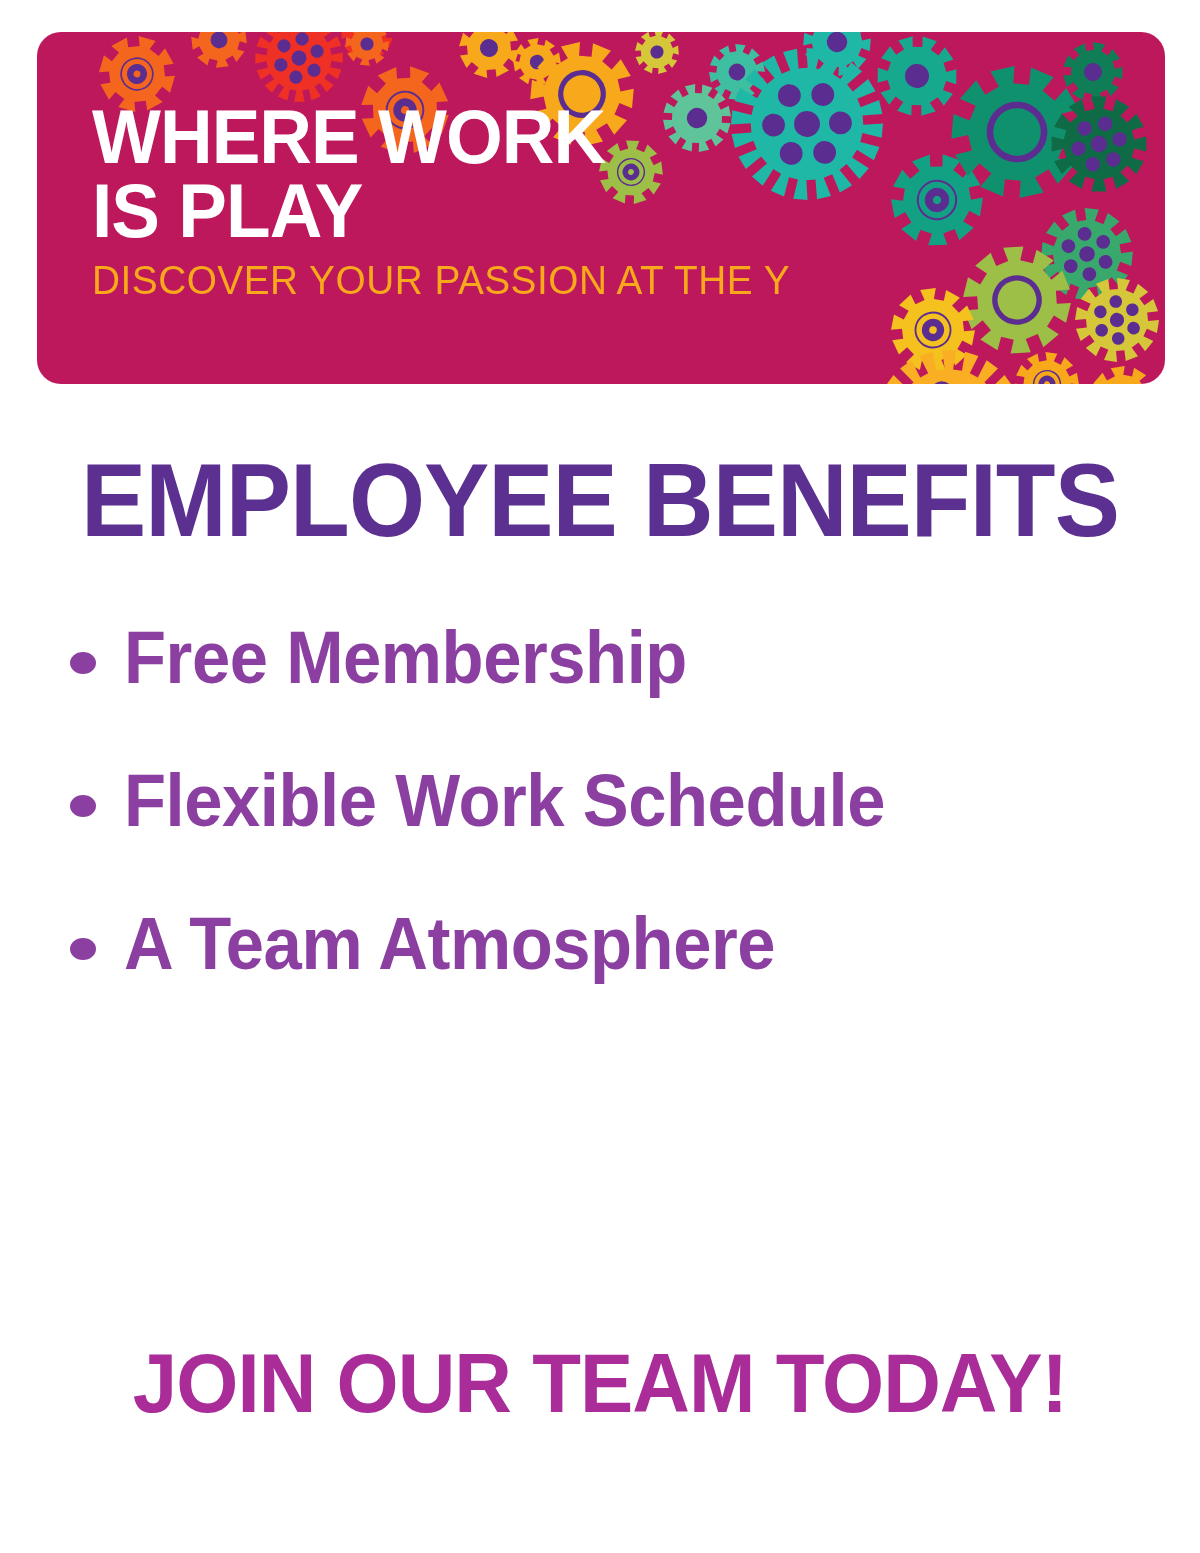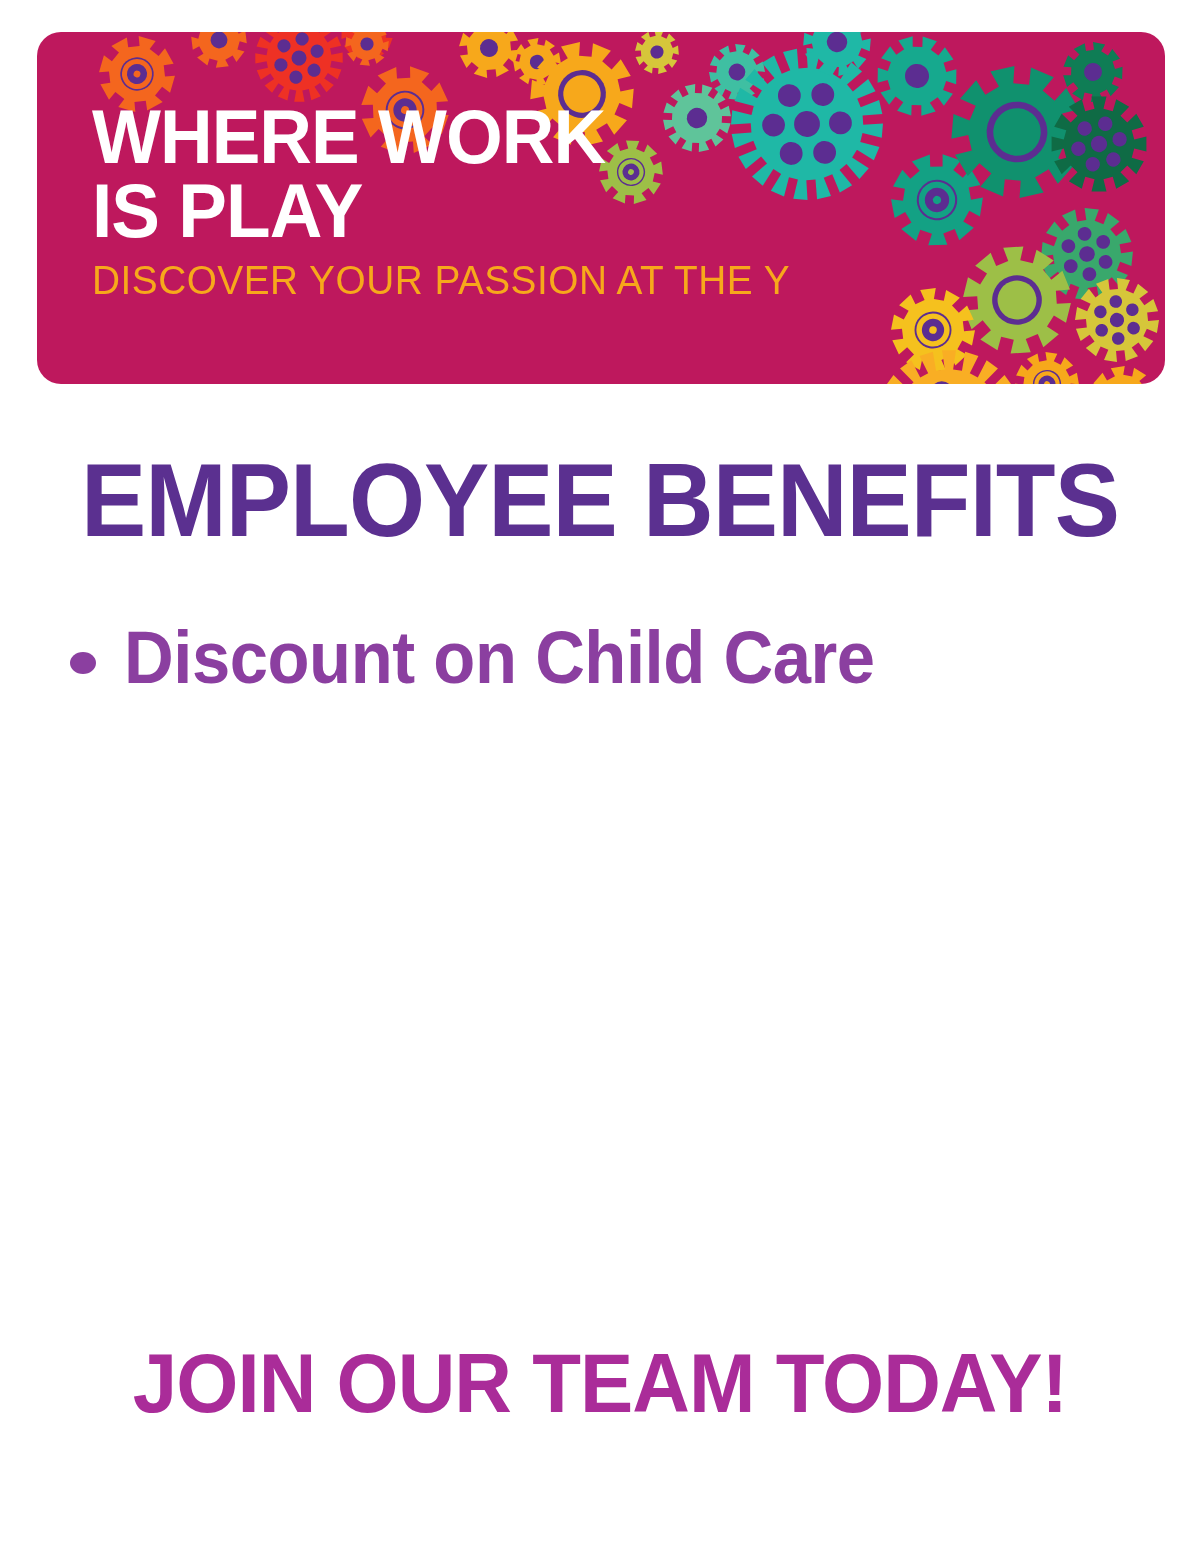--- a/index.html
+++ b/index.html
@@ -334,19 +334,27 @@
       <div class="banner-line">IS PLAY</div>
       <div class="banner-sub">DISCOVER YOUR PASSION AT THE Y</div>
     </div>
   </div>
 
   <div class="page-title">EMPLOYEE BENEFITS</div>
 
   <ul class="benefits">
     <li class="benefit-item">
       <span class="benefit-bullet"></span>
-      <span class="benefit-label">Discount on Child Care</span>
+      <span class="benefit-label">Free Membership</span>
+    </li>
+    <li class="benefit-item">
+      <span class="benefit-bullet"></span>
+      <span class="benefit-label">Flexible Work Schedule</span>
+    </li>
+    <li class="benefit-item">
+      <span class="benefit-bullet"></span>
+      <span class="benefit-label">A Team Atmosphere</span>
     </li>
   </ul>
 
   <div class="cta">JOIN OUR TEAM TODAY!</div>
 
 </div>
 
 </body></html>

